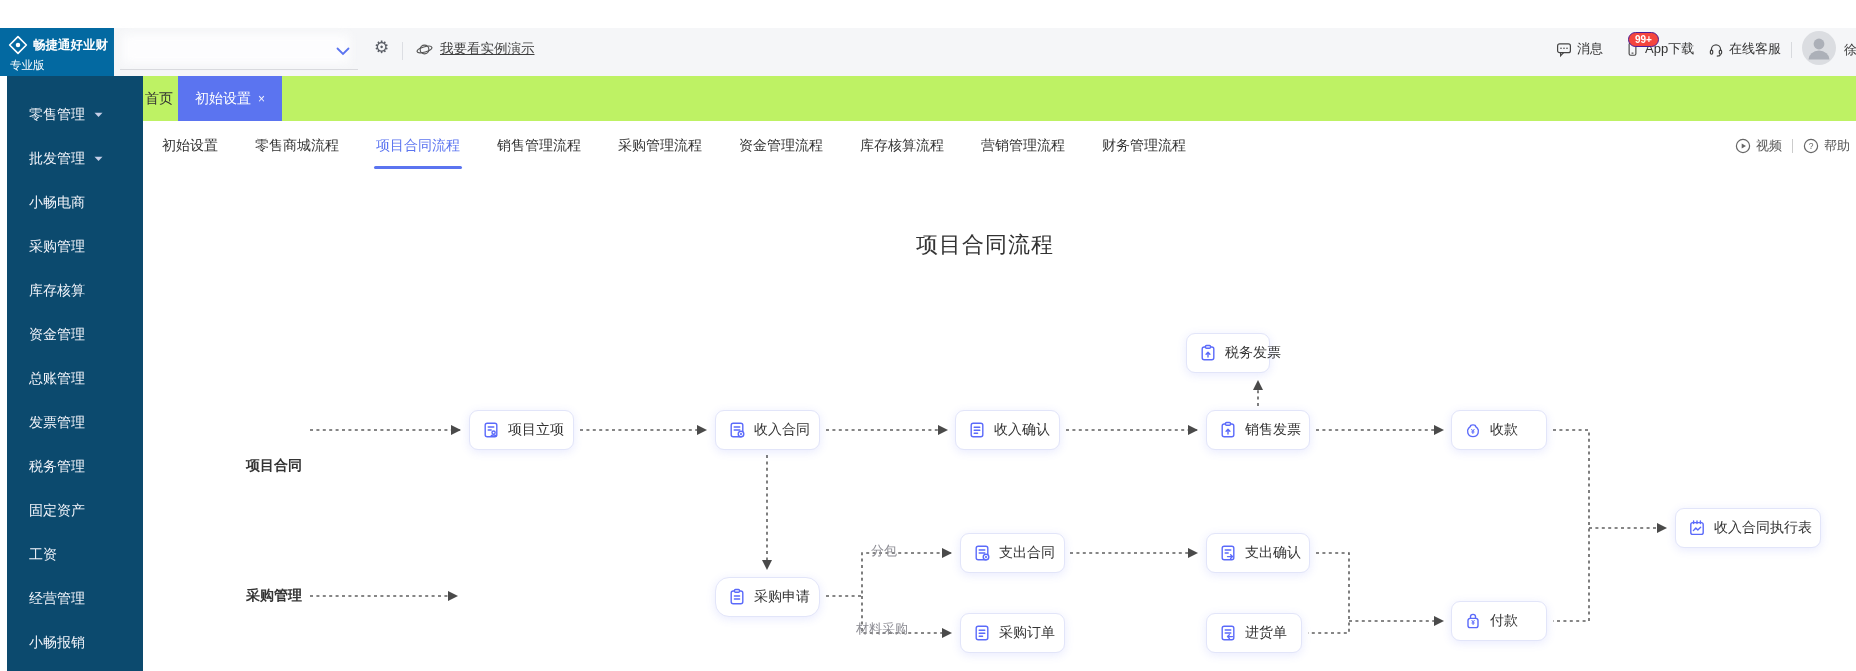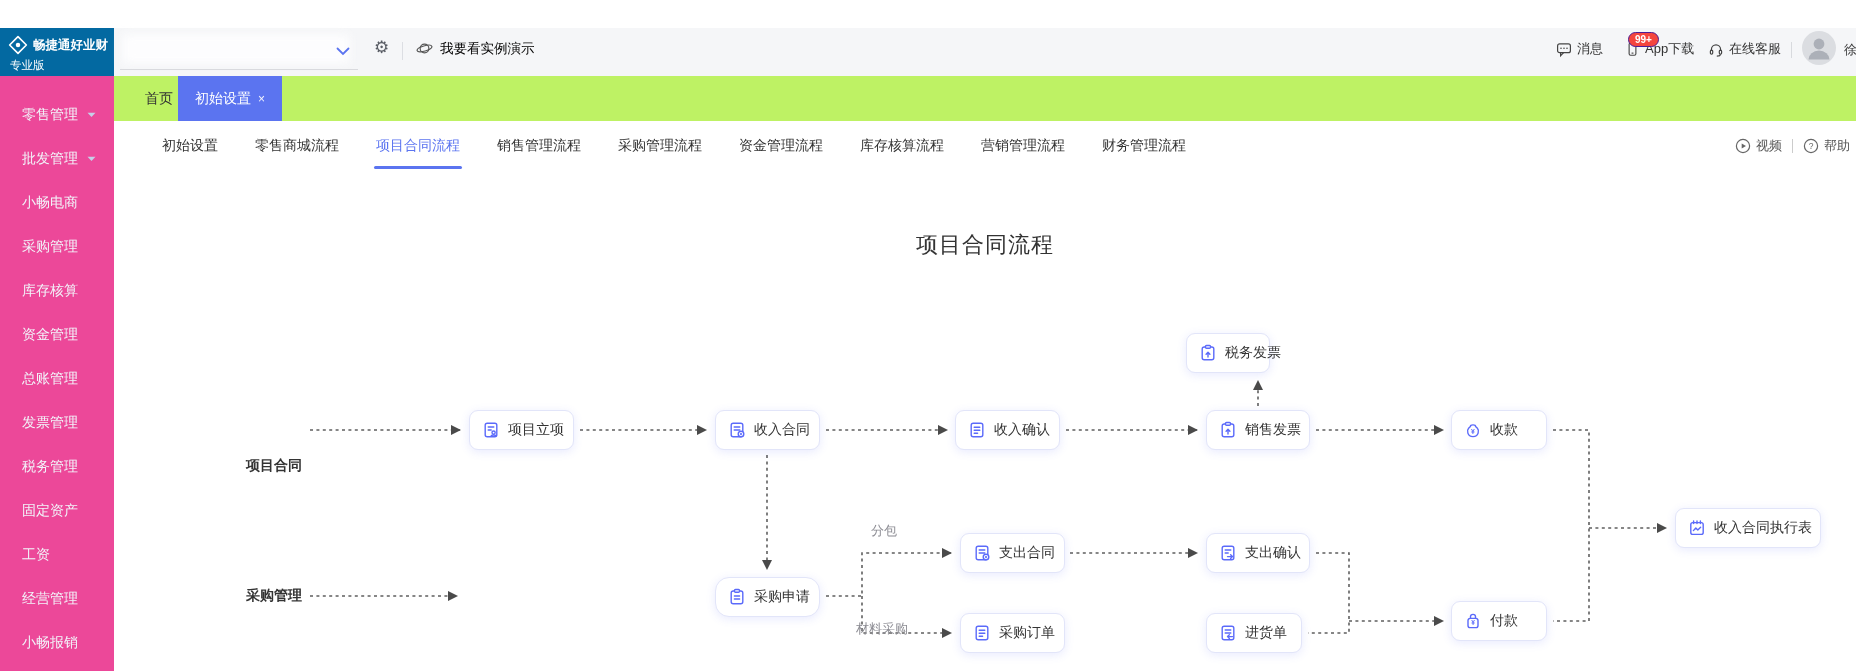--- a/index.html
+++ b/index.html
@@ -10,29 +10,29 @@
   .header{position:absolute;left:114px;top:28px;width:1742px;height:48px;background:#f5f6f8;}
   .logo-block{position:absolute;left:0;top:28px;width:114px;height:48px;background:#0369a1;z-index:3;}
   .logo-row{position:absolute;left:8px;top:7px;display:flex;align-items:center;gap:5px;}
   .logo-name{color:#fff;font-size:12.5px;font-weight:bold;white-space:nowrap;}
   .edition{position:absolute;left:10px;top:30px;color:#fff;font-size:11.5px;}
   .blur-blob{position:absolute;left:122px;top:34px;width:228px;height:30px;background:#fdfdfe;filter:blur(5px);z-index:4;border-radius:4px;}
   .select-underline{position:absolute;left:120px;top:69px;width:238px;height:1px;background:#d9dade;z-index:5;}
   .hdr-chevron{position:absolute;left:336px;top:47px;z-index:6;}
   .gear{position:absolute;left:374px;top:37px;font-size:17px;color:#5a5e66;z-index:6;cursor:pointer;}
   .hdr-div1{position:absolute;left:402px;top:42px;width:1px;height:18px;background:#dcdee3;}
-  .demo{position:absolute;left:416px;top:40px;display:flex;align-items:flex-start;gap:7px;font-size:13.5px;color:#000000;cursor:pointer;}
+  .demo{position:absolute;left:416px;top:40px;display:flex;align-items:center;gap:7px;font-size:13.5px;color:#404040;cursor:pointer;text-decoration:underline;}
   .hgroup{position:absolute;top:40px;display:flex;align-items:center;gap:5px;font-size:13px;color:#333;cursor:pointer;z-index:2;}
   .badge{position:absolute;left:1588px;top:32px;background:#f4453e;color:#fff;font-size:10px;font-weight:bold;border-radius:8px;padding:1px 6px;border:1px solid #4c1d95;z-index:7;margin-left:40px;}
   .hdr-div2{position:absolute;left:1791px;top:42px;width:1px;height:16px;background:#d8dade;}
   .avatar{position:absolute;left:1802px;top:31px;width:34px;height:34px;border-radius:50%;background:#dbdde1;overflow:hidden;cursor:pointer;}
   .username{position:absolute;left:1844px;top:41px;font-size:13px;color:#333;white-space:nowrap;}
 
   
-  .sidebar{position:absolute;left:0;top:76px;width:114px;height:595px;background:#ec4899;z-index:2;}
+  .sidebar{position:absolute;left:7px;top:76px;width:136px;height:595px;background:#0c4a6e;z-index:2;}
   .side-menu{position:absolute;top:17px;left:0;width:114px;}
   .side-item{height:44px;display:flex;align-items:center;padding-left:22px;color:#f2f4fa;font-size:14px;cursor:pointer;gap:9px;white-space:nowrap;}
 
   
   .tabstrip{position:absolute;left:114px;top:76px;width:1742px;height:45px;background:#bef264;}
   .tab-home{position:absolute;left:13px;top:0;height:45px;display:flex;align-items:center;padding:0 18px;font-size:14px;color:#333;cursor:pointer;}
   .tab-active{position:absolute;left:64px;top:0;height:45px;width:104px;background:#5b74f0;color:#fff;display:flex;align-items:center;justify-content:center;gap:7px;font-size:14px;cursor:pointer;}
   .tab-close{font-size:12px;opacity:.92;cursor:pointer;}
 
   
@@ -249,21 +249,21 @@
         <path d="M956 383 H1083" marker-end="url(#arr)"></path>
         <path d="M1202 383 H1235 V463 H1194"></path>
         <path d="M1235 451 H1329" marker-end="url(#arr)"></path>
         <path d="M1439 260 H1475 V451 H1439"></path>
         <path d="M1475 358 H1552" marker-end="url(#arr)"></path>
       </g>
     </svg>
 
     <div class="rowlabel" style="left:132px;top:251px;margin-top:36px;">项目合同</div>
     <div class="rowlabel" style="left:132px;top:417px;">采购管理</div>
-    <div class="edgelabel" style="left:757px;top:352px;">分包</div>
+    <div class="edgelabel" style="left:757px;top:372px;">分包</div>
     <div class="edgelabel" style="left:742px;top:450px;text-align:center;">材料采购</div>
 
     <div class="node" style="left:355px;top:240px;width:105px;">
       <svg width="18" height="18" viewBox="0 0 18 18">
           <g class="nico">
         <rect x="3.2" y="2.2" width="11.6" height="13.6" rx="2"></rect>
             <path d="M6.2 6 h5.6 M6.2 9 h3"></path>
             <circle cx="11.6" cy="11.6" r="1.6"></circle>
             <path d="M9.2 15 c0-1.4 4.8-1.4 4.8 0"></path>
       </g>

